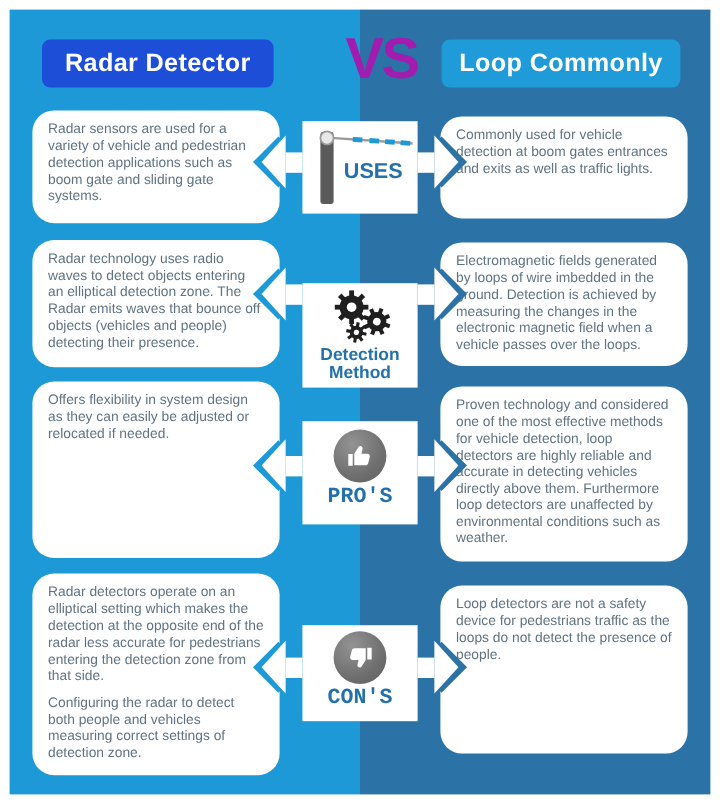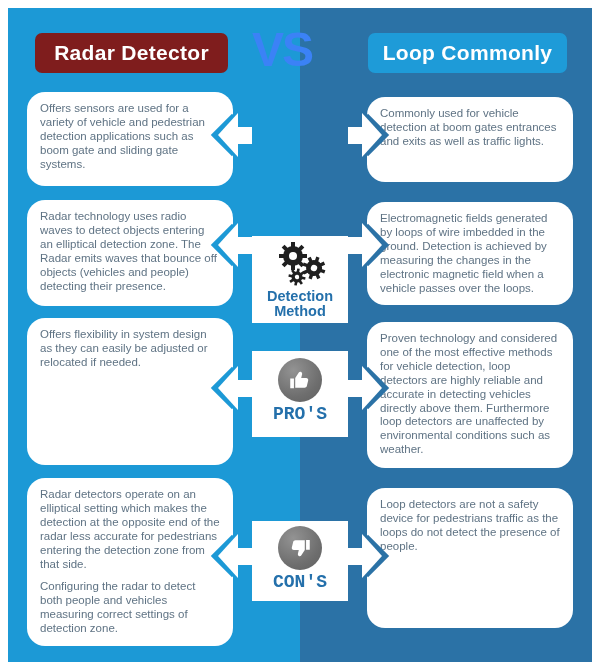--- a/index.html
+++ b/index.html
@@ -10,25 +10,25 @@
   .bg{position:absolute;top:8px;height:654px;}
   .bg-left{left:8px;width:292px;background:#1c99d6;}
   .bg-right{left:300px;width:292px;background:#2b72a6;}
 
   
   .badge{
     position:absolute;top:33px;height:40px;border-radius:7px;
     color:#ffffff;font-weight:bold;font-size:21px;letter-spacing:.3px;
     display:flex;align-items:center;justify-content:center;z-index:3;
   }
-  .badge-left{left:35px;width:193px;background:#7f1d1d;}
+  .badge-left{left:35px;width:193px;background:#1d4ed8;}
   .badge-right{left:368px;width:199px;background:#1e9bd8;}
   .vs{
-    position:absolute;left:252px;top:22px;width:96px;text-align:left;
-    color:#3b82f6;font-weight:bold;font-size:48px;letter-spacing:-2px;z-index:3;
+    position:absolute;left:252px;top:22px;width:96px;text-align:right;
+    color:#a21caf;font-weight:bold;font-size:48px;letter-spacing:-2px;z-index:3;
   }
 
   
   .card{
     position:absolute;width:206px;background:#ffffff;border-radius:18px;
     padding:10px 13px;box-sizing:border-box;color:#5f7384;
     font-size:11.5px;line-height:13.9px;z-index:1;
   }
   .card p{margin:0;}
   .card p + p{margin-top:9px;}
@@ -84,35 +84,49 @@
 
 <div id="stage">
   <div class="bg bg-left"></div>
   <div class="bg bg-right"></div>
 
   <div class="badge badge-left">Radar Detector</div>
   <div class="vs">VS</div>
   <div class="badge badge-right">Loop Commonly</div>
 
   <div class="card cL r1L">
-    <p>Offers sensors are used for a variety of vehicle and pedestrian detection applications such as boom gate and sliding gate systems.</p>
+    <p>Radar sensors are used for a variety of vehicle and pedestrian detection applications such as boom gate and sliding gate systems.</p>
   </div>
   <div class="card cR r1R">
     <p>Commonly used for vehicle detection at boom gates entrances and exits as well as traffic lights.</p>
   </div>
   <div class="notch notch-l" style="top:120px"></div>
   <div class="notch notch-r" style="top:120px"></div>
   <div class="arrow arr-l" style="top:113px">
       <div class="head-l"></div>
       <div class="shaft"></div>
     </div>
   <div class="arrow arr-r" style="top:113px">
       <div class="shaft"></div>
       <div class="head-r"></div>
     </div>
+  <div class="cbox cbox-r1">
+    <svg class="gate-svg" width="96" height="77" viewBox="0 0 96 77">
+      <g transform="rotate(4 26 14)">
+        <line x1="24" y1="14" x2="92" y2="14" stroke="#9a9a9a" stroke-width="2"></line>
+        <rect x="42" y="12" width="8" height="4" fill="#1c99d6"></rect>
+        <rect x="56" y="12" width="8" height="4" fill="#1c99d6"></rect>
+        <rect x="69" y="12" width="8" height="4" fill="#1c99d6"></rect>
+        <rect x="82" y="12" width="8" height="4" fill="#1c99d6"></rect>
+      </g>
+      <rect x="15" y="9" width="11" height="60" rx="2" fill="#5a5a5a"></rect>
+      <circle cx="20.5" cy="14" r="5.5" fill="#e8e8e8" stroke="#9a9a9a" stroke-width="1.5"></circle>
+    </svg>
+    <div class="label uses-label">USES</div>
+  </div>
 
   <div class="card cL r2L">
     <p>Radar technology uses radio waves to detect objects entering an elliptical detection zone. The Radar emits waves that bounce off objects (vehicles and people) detecting their presence.</p>
   </div>
   <div class="card cR r2R">
     <p>Electromagnetic fields generated by loops of wire imbedded in the ground. Detection is achieved by measuring the changes in the electronic magnetic field when a vehicle passes over the loops.</p>
   </div>
   <div class="notch notch-l" style="top:230px"></div>
   <div class="notch notch-r" style="top:230px"></div>
   <div class="arrow arr-l" style="top:223px">

